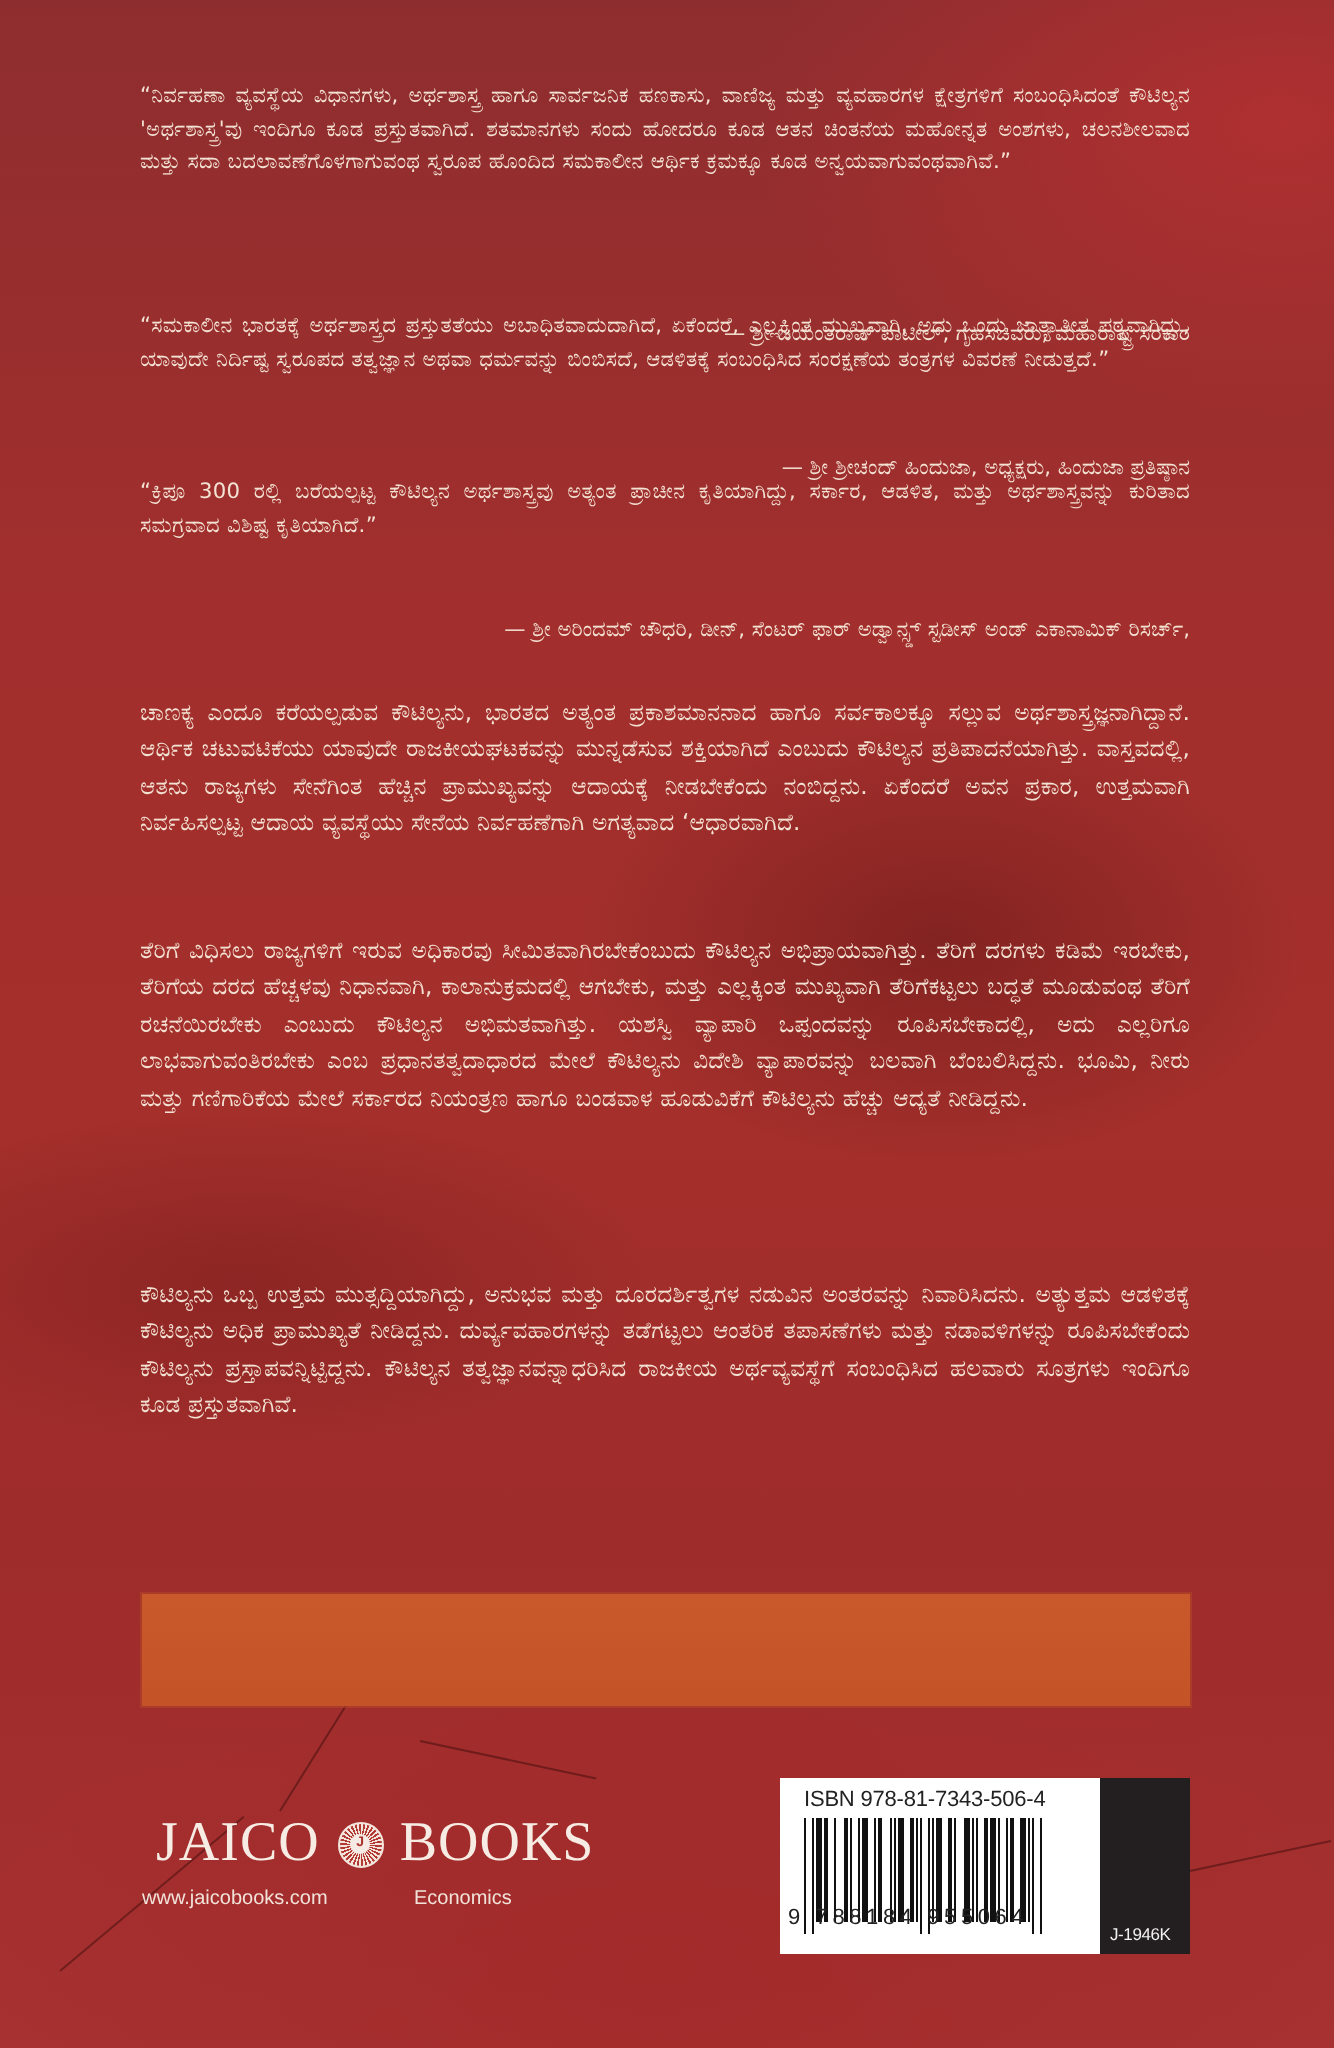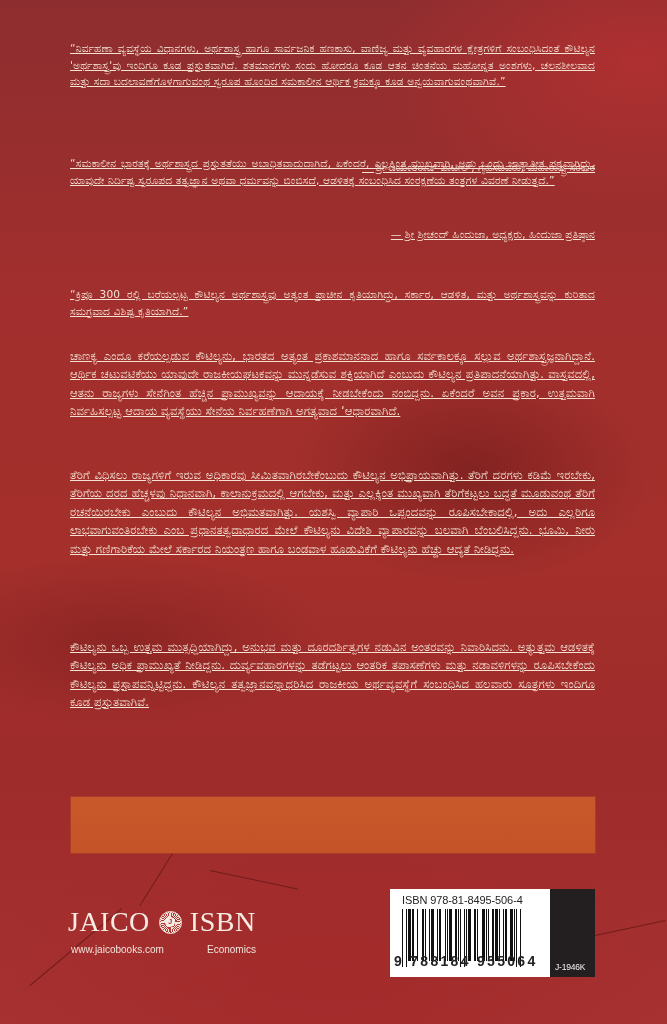--- a/index.html
+++ b/index.html
@@ -15,40 +15,39 @@
       linear-gradient(180deg, #8e2d2f 0%, #a22f2d 30%, #a42f2b 55%, #9e2c2b 75%, #a63130 100%);
     color: #f1dccb;
   }
   .crack {
     position: absolute; height: 1px; background: rgba(70,15,15,0.55);
     transform-origin: left center;
   }
   .content {
     position: absolute; left: 70px; width: 525px;
     color: #f3e2d3;
-    text-decoration: underline;
   }
   .quote {
     font-size: 10.6px; line-height: 16.5px;
     text-align: justify; letter-spacing: 0.15px;
   }
   .attrib {
     font-size: 10.6px; line-height: 16.5px;
     text-align: right;
     margin-top: 36px;
   }
   .para {
     font-size: 11.6px; line-height: 18.4px;
     text-align: justify; letter-spacing: 0.1px;
   }
   #q1 { top: 40px; }
   #q1-attr { top: 123px; }
   #q2 { top: 155px; }
   #q2-attr { top: 190px; }
-  #q3 { top: 238px; margin-top: 48px; }
+  #q3 { top: 238px; }
   #q3-attr { top: 271px; }
   #p1 { top: 347px; }
   #p2 { top: 466px; }
   #p3 { top: 638px; }
 
   .banner {
     position: absolute; left: 71px; top: 797px; width: 524px; height: 56px;
     background: linear-gradient(180deg, #c9582b 0%, #c45427 100%);
     box-shadow: 0 0 0 1px rgba(180,70,40,0.6);
     text-align: center; color: #f6e6d6;
@@ -58,21 +57,21 @@
     font-size: 13px; font-weight: bold; line-height: 18px;
   }
   .banner-email {
     display: block; margin-top: 2px;
     font-family: "Liberation Serif", serif;
     font-size: 14px; line-height: 18px; color: #f2dccb;
   }
   .banner-email .lbl { font-family: "DejaVu Sans", sans-serif; font-size: 11px; }
 
   .logo {
-    position: absolute; left: 68px; top: 907px;
+    position: absolute; left: 78px; top: 907px;
     display: flex; align-items: center;
     color: #f7ece4;
     font-family: "Liberation Serif", serif;
     font-size: 28px; letter-spacing: 0.5px; line-height: 30px;
   }
   .logo .emblem {
     width: 23px; height: 23px; margin: 0 8px 0 9px; border-radius: 50%;
     background: repeating-conic-gradient(#f3e5dc 0deg 6deg, #b33a34 6deg 12deg);
     display: flex; align-items: center; justify-content: center;
     border: 1.5px solid #f3e5dc;
@@ -102,22 +101,22 @@
   }
   .bars {
     position: absolute; left: 12px; top: 20px; width: 139px; height: 58px;
     display: flex; align-items: flex-start;
   }
   .bars i { display: block; background: #111; height: 52px; margin-right: 1px; }
   .bars i.g { height: 58px; }
   .bars i.s { background: transparent; }
   .barcode-digits {
     position: absolute; left: 4px; top: 64px; width: 150px;
-    font-family: "Liberation Sans", sans-serif; font-size: 14px; color: #222;
-    letter-spacing: 2.3px; white-space: nowrap; font-weight: bold;
+    font-family: "Liberation Sans", sans-serif; font-size: 11px; color: #222;
+    letter-spacing: 2.3px; white-space: nowrap;
   }
   .code-box {
     position: absolute; left: 550px; top: 889px; width: 45px; height: 88px;
     background: #231f20; color: #f2f2f2;
     font-family: "Liberation Sans", sans-serif; font-size: 8.5px;
   }
   .code-box span { position: absolute; left: 5px; top: 73px; letter-spacing: -0.2px; }
 </style>
 </head>
 <body>
@@ -128,41 +127,42 @@
 <div class="crack" style="left:30px;top:985px;width:120px;transform:rotate(-40deg);"></div>
 
 <div class="content quote" id="q1">“ನಿರ್ವಹಣಾ ವ್ಯವಸ್ಥೆಯ ವಿಧಾನಗಳು, ಅರ್ಥಶಾಸ್ತ್ರ ಹಾಗೂ ಸಾರ್ವಜನಿಕ ಹಣಕಾಸು, ವಾಣಿಜ್ಯ ಮತ್ತು ವ್ಯವಹಾರಗಳ ಕ್ಷೇತ್ರಗಳಿಗೆ ಸಂಬಂಧಿಸಿದಂತೆ ಕೌಟಿಲ್ಯನ 'ಅರ್ಥಶಾಸ್ತ್ರ'ವು ಇಂದಿಗೂ ಕೂಡ ಪ್ರಸ್ತುತವಾಗಿದೆ. ಶತಮಾನಗಳು ಸಂದು ಹೋದರೂ ಕೂಡ ಆತನ ಚಿಂತನೆಯ ಮಹೋನ್ನತ ಅಂಶಗಳು, ಚಲನಶೀಲವಾದ ಮತ್ತು ಸದಾ ಬದಲಾವಣೆಗೊಳಗಾಗುವಂಥ ಸ್ವರೂಪ ಹೊಂದಿದ ಸಮಕಾಲೀನ ಆರ್ಥಿಕ ಕ್ರಮಕ್ಕೂ ಕೂಡ ಅನ್ವಯವಾಗುವಂಥವಾಗಿವೆ.”</div>
 <div class="content attrib" id="q1-attr">— ಶ್ರೀ ಜಯಂತರಾವ್ ಪಾಟೀಲ್, ಗೃಹಸಚಿವರು, ಮಹಾರಾಷ್ಟ್ರ ಸರಕಾರ</div>
 
 <div class="content quote" id="q2">“ಸಮಕಾಲೀನ ಭಾರತಕ್ಕೆ ಅರ್ಥಶಾಸ್ತ್ರದ ಪ್ರಸ್ತುತತೆಯು ಅಬಾಧಿತವಾದುದಾಗಿದೆ, ಏಕೆಂದರೆ, ಎಲ್ಲಕ್ಕಿಂತ ಮುಖ್ಯವಾಗಿ, ಅದು ಒಂದು ಜಾತ್ಯಾತೀತ ಪಠ್ಯವಾಗಿದ್ದು, ಯಾವುದೇ ನಿರ್ದಿಷ್ಟ ಸ್ವರೂಪದ ತತ್ವಜ್ಞಾನ ಅಥವಾ ಧರ್ಮವನ್ನು ಬಿಂಬಿಸದೆ, ಆಡಳಿತಕ್ಕೆ ಸಂಬಂಧಿಸಿದ ಸಂರಕ್ಷಣೆಯ ತಂತ್ರಗಳ ವಿವರಣೆ ನೀಡುತ್ತದೆ.”</div>
 <div class="content attrib" id="q2-attr">— ಶ್ರೀ ಶ್ರೀಚಂದ್ ಹಿಂದುಜಾ, ಅಧ್ಯಕ್ಷರು, ಹಿಂದುಜಾ ಪ್ರತಿಷ್ಠಾನ</div>
 
 <div class="content quote" id="q3">“ಕ್ರಿಪೂ 300 ರಲ್ಲಿ ಬರೆಯಲ್ಪಟ್ಟ ಕೌಟಿಲ್ಯನ ಅರ್ಥಶಾಸ್ತ್ರವು ಅತ್ಯಂತ ಪ್ರಾಚೀನ ಕೃತಿಯಾಗಿದ್ದು, ಸರ್ಕಾರ, ಆಡಳಿತ, ಮತ್ತು ಅರ್ಥಶಾಸ್ತ್ರವನ್ನು ಕುರಿತಾದ ಸಮಗ್ರವಾದ ವಿಶಿಷ್ಟ ಕೃತಿಯಾಗಿದೆ.”</div>
 <div class="content attrib" id="q3-attr">
+  <div>— ಶ್ರೀ ಅರಿಂದಮ್ ಚೌಧರಿ, ಡೀನ್, ಸೆಂಟರ್ ಫಾರ್ ಅಡ್ವಾನ್ಸ್ಡ್ ಸ್ಟಡೀಸ್ ಅಂಡ್ ಎಕಾನಾಮಿಕ್ ರಿಸರ್ಚ್,</div>
 </div>
 
 <div class="content para" id="p1">ಚಾಣಕ್ಯ ಎಂದೂ ಕರೆಯಲ್ಪಡುವ ಕೌಟಿಲ್ಯನು, ಭಾರತದ ಅತ್ಯಂತ ಪ್ರಕಾಶಮಾನನಾದ ಹಾಗೂ ಸರ್ವಕಾಲಕ್ಕೂ ಸಲ್ಲುವ ಅರ್ಥಶಾಸ್ತ್ರಜ್ಞನಾಗಿದ್ದಾನೆ. ಆರ್ಥಿಕ ಚಟುವಟಿಕೆಯು ಯಾವುದೇ ರಾಜಕೀಯಘಟಕವನ್ನು ಮುನ್ನಡೆಸುವ ಶಕ್ತಿಯಾಗಿದೆ ಎಂಬುದು ಕೌಟಿಲ್ಯನ ಪ್ರತಿಪಾದನೆಯಾಗಿತ್ತು. ವಾಸ್ತವದಲ್ಲಿ, ಆತನು ರಾಜ್ಯಗಳು ಸೇನೆಗಿಂತ ಹೆಚ್ಚಿನ ಪ್ರಾಮುಖ್ಯವನ್ನು ಆದಾಯಕ್ಕೆ ನೀಡಬೇಕೆಂದು ನಂಬಿದ್ದನು. ಏಕೆಂದರೆ ಅವನ ಪ್ರಕಾರ, ಉತ್ತಮವಾಗಿ ನಿರ್ವಹಿಸಲ್ಪಟ್ಟ ಆದಾಯ ವ್ಯವಸ್ಥೆಯು ಸೇನೆಯ ನಿರ್ವಹಣೆಗಾಗಿ ಅಗತ್ಯವಾದ ‘ಆಧಾರವಾಗಿದೆ.</div>
 <div class="content para" id="p2">ತೆರಿಗೆ ವಿಧಿಸಲು ರಾಜ್ಯಗಳಿಗೆ ಇರುವ ಅಧಿಕಾರವು ಸೀಮಿತವಾಗಿರಬೇಕೆಂಬುದು ಕೌಟಿಲ್ಯನ ಅಭಿಪ್ರಾಯವಾಗಿತ್ತು. ತೆರಿಗೆ ದರಗಳು ಕಡಿಮೆ ಇರಬೇಕು, ತೆರಿಗೆಯ ದರದ ಹೆಚ್ಚಳವು ನಿಧಾನವಾಗಿ, ಕಾಲಾನುಕ್ರಮದಲ್ಲಿ ಆಗಬೇಕು, ಮತ್ತು ಎಲ್ಲಕ್ಕಿಂತ ಮುಖ್ಯವಾಗಿ ತೆರಿಗೆಕಟ್ಟಲು ಬದ್ಧತೆ ಮೂಡುವಂಥ ತೆರಿಗೆ ರಚನೆಯಿರಬೇಕು ಎಂಬುದು ಕೌಟಿಲ್ಯನ ಅಭಿಮತವಾಗಿತ್ತು. ಯಶಸ್ವಿ ವ್ಯಾಪಾರಿ ಒಪ್ಪಂದವನ್ನು ರೂಪಿಸಬೇಕಾದಲ್ಲಿ, ಅದು ಎಲ್ಲರಿಗೂ ಲಾಭವಾಗುವಂತಿರಬೇಕು ಎಂಬ ಪ್ರಧಾನತತ್ವದಾಧಾರದ ಮೇಲೆ ಕೌಟಿಲ್ಯನು ವಿದೇಶಿ ವ್ಯಾಪಾರವನ್ನು ಬಲವಾಗಿ ಬೆಂಬಲಿಸಿದ್ದನು. ಭೂಮಿ, ನೀರು ಮತ್ತು ಗಣಿಗಾರಿಕೆಯ ಮೇಲೆ ಸರ್ಕಾರದ ನಿಯಂತ್ರಣ ಹಾಗೂ ಬಂಡವಾಳ ಹೂಡುವಿಕೆಗೆ ಕೌಟಿಲ್ಯನು ಹೆಚ್ಚು ಆದ್ಯತೆ ನೀಡಿದ್ದನು.</div>
 <div class="content para" id="p3">ಕೌಟಿಲ್ಯನು ಒಬ್ಬ ಉತ್ತಮ ಮುತ್ಸದ್ದಿಯಾಗಿದ್ದು, ಅನುಭವ ಮತ್ತು ದೂರದರ್ಶಿತ್ವಗಳ ನಡುವಿನ ಅಂತರವನ್ನು ನಿವಾರಿಸಿದನು. ಅತ್ಯುತ್ತಮ ಆಡಳಿತಕ್ಕೆ ಕೌಟಿಲ್ಯನು ಅಧಿಕ ಪ್ರಾಮುಖ್ಯತೆ ನೀಡಿದ್ದನು. ದುರ್ವ್ಯವಹಾರಗಳನ್ನು ತಡೆಗಟ್ಟಲು ಆಂತರಿಕ ತಪಾಸಣೆಗಳು ಮತ್ತು ನಡಾವಳಿಗಳನ್ನು ರೂಪಿಸಬೇಕೆಂದು ಕೌಟಿಲ್ಯನು ಪ್ರಸ್ತಾಪವನ್ನಿಟ್ಟಿದ್ದನು. ಕೌಟಿಲ್ಯನ ತತ್ವಜ್ಞಾನವನ್ನಾಧರಿಸಿದ ರಾಜಕೀಯ ಅರ್ಥವ್ಯವಸ್ಥೆಗೆ ಸಂಬಂಧಿಸಿದ ಹಲವಾರು ಸೂತ್ರಗಳು ಇಂದಿಗೂ ಕೂಡ ಪ್ರಸ್ತುತವಾಗಿವೆ.</div>
 
 <div class="banner">
 </div>
 
 <div class="logo">
   <span>JAICO</span>
   <span class="emblem">
       <span>J</span>
     </span>
-  <span>ISBN</span>
+  <span>BOOKS</span>
 </div>
 <div class="site">www.jaicobooks.com</div>
 <div class="genre">Economics</div>
 
 <div class="barcode-box">
-  <div class="isbn-text">ISBN 978-81-8495-506-4</div>
+  <div class="isbn-text">ISBN 978-81-7343-506-4</div>
   <div class="bars">
     <i class="g" style="width:1px"></i>
       <i class="s" style="width:1px"></i>
       <i class="g" style="width:1px"></i>
     <i style="width:3px"></i>
       <i style="width:2px"></i>
       <i class="s" style="width:1px"></i>
       <i style="width:1px"></i>
     <i class="s" style="width:2px"></i>
       <i style="width:2px"></i>

